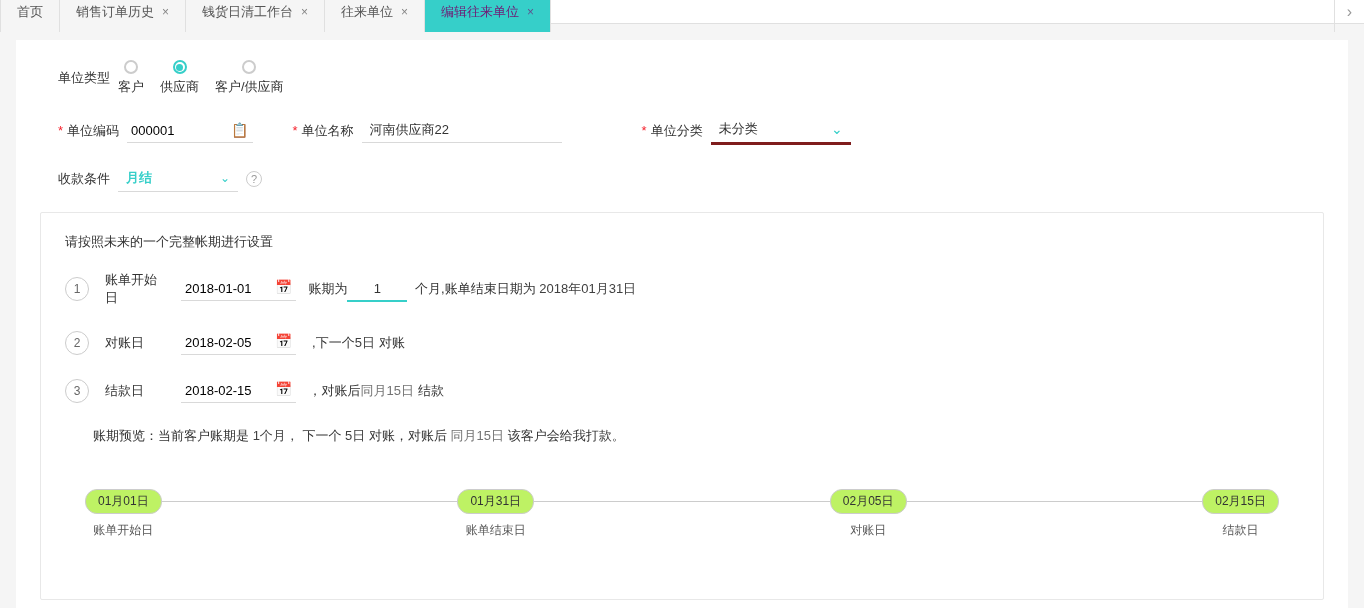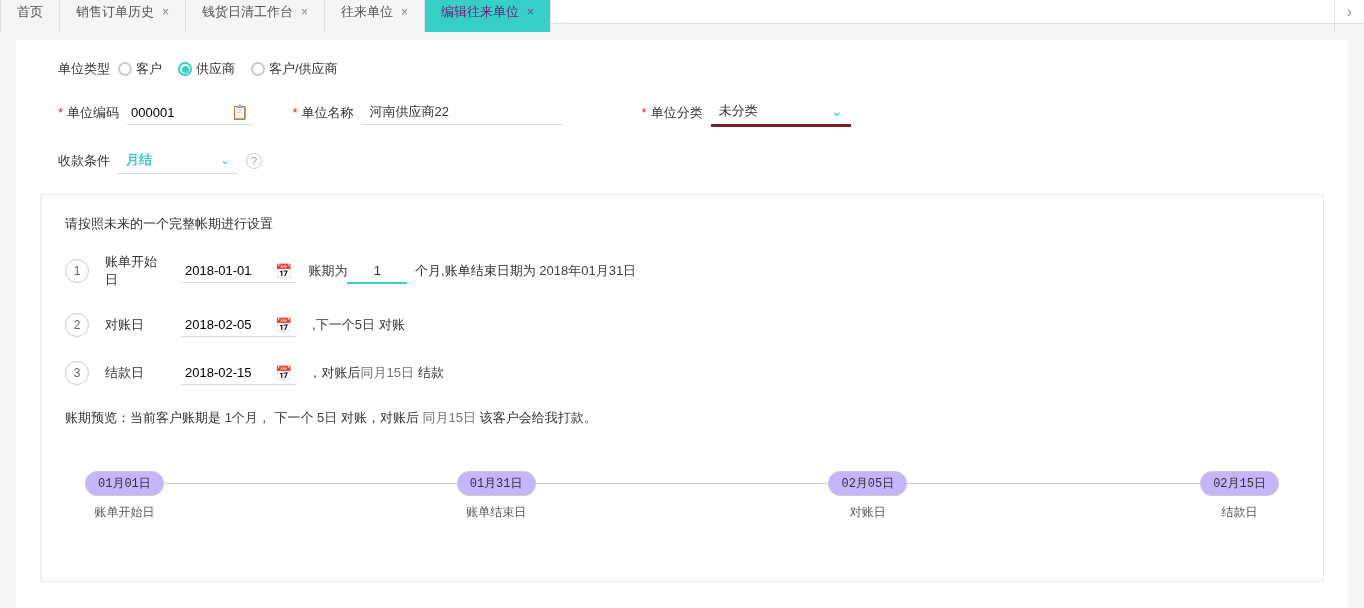--- a/index.html
+++ b/index.html
@@ -84,20 +84,21 @@
     .radio-group {
       display: flex;
       align-items: center;
       gap: 16px;
     }
     .radio-item {
       display: flex;
       align-items: center;
       gap: 4px;
       cursor: pointer;
+      flex-direction: column;
     }
     .radio-circle {
       width: 14px;
       height: 14px;
       border-radius: 50%;
       border: 2px solid #ccc;
       display: flex;
       align-items: center;
       justify-content: center;
     }
@@ -213,21 +214,21 @@
       flex-shrink: 0;
     }
     .row-label {
       width: 60px;
       color: #333;
       margin-right: 16px;
       flex-shrink: 0;
     }
     .date-input-wrap {
       display: flex;
-      align-items: center;
+      align-items: flex-start;
       border-bottom: 1px solid #d9d9d9;
       margin-right: 8px;
     }
     .date-input-wrap input {
       border: none;
       outline: none;
       font-size: 13px;
       padding: 4px 4px;
       background: transparent;
       width: 90px;
@@ -252,20 +253,21 @@
       font-size: 13px;
       width: 60px;
       padding: 4px 4px;
       text-align: center;
       color: #333;
     }
     .preview-text {
       font-size: 13px;
       color: #333;
       margin-bottom: 24px;
+      margin-left: 28px;
     }
 
     
     .timeline-wrap {
       position: relative;
       display: flex;
       align-items: flex-start;
       padding: 20px 20px 40px 20px;
     }
     .timeline-line {
@@ -306,23 +308,22 @@
       display: flex;
       flex-direction: column;
       align-items: center;
     }
     .node-box {
       border: 1px solid #ccc;
       border-radius: 12px;
       padding: 3px 12px;
       font-size: 12px;
       color: #333;
-      background: #c4b5fd;
+      background: #bef264;
       white-space: nowrap;
-      font-family: Liberation Mono, monospace;
     }
     .node-label {
       margin-top: 8px;
       font-size: 12px;
       color: #555;
     }
   </style>
 </head>
 <body>
 

